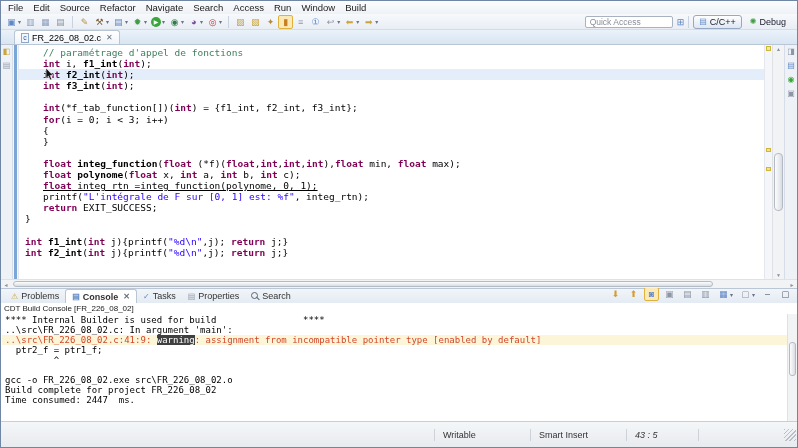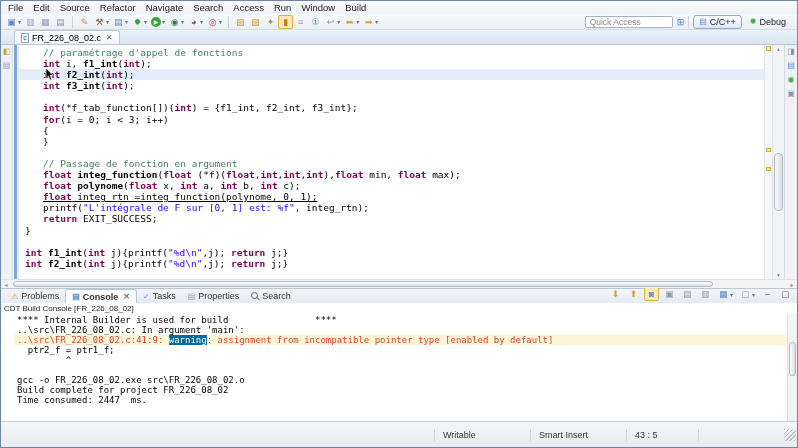--- a/index.html
+++ b/index.html
@@ -75,33 +75,33 @@
   .ctabs { display:flex; align-items:flex-end; }
   .ctab { height:14px; display:inline-flex; align-items:center; gap:3px; padding:0 6px; color:#333; }
   .ctab.active { background:#fff; border:1px solid #b9c6d6; border-bottom:none; border-radius:3px 3px 0 0; font-weight:bold; }
   .ctab-icon { font-size:8px; }
   .mag-icon { position:relative; width:8px; height:8px; display:inline-block; }
   .mag-icon::before { content:""; position:absolute; left:0; top:0; width:5px; height:5px; border:1px solid #5b6472; border-radius:50%; }
   .mag-icon::after { content:""; position:absolute; left:5px; top:6px; width:4px; height:1px; background:#5b6472; transform:rotate(45deg); }
   .ctab-tools { margin-left:auto; display:flex; align-items:center; gap:3px; padding-right:4px; padding-bottom:2px; font-size:8px; }
   .ctool { display:inline-flex; align-items:center; }
   .console-title { height:11px; flex:0 0 11px; font-size:8px; color:#222; background:#fff; padding:1px 3px 0 3px; white-space:nowrap; }
-  .console-body { flex:0 0 107px; height:107px; background:#fff; font-family:"DejaVu Sans Mono", monospace; font-size:9px; position:relative; overflow:hidden; padding:1px 0 0 16px; }
+  .console-body { flex:0 0 107px; height:107px; background:#fff; font-family:"DejaVu Sans Mono", monospace; font-size:9px; position:relative; overflow:hidden; padding:1px 0 0 4px; }
   .con-line { height:10px; line-height:10px; white-space:pre; color:#000; }
   .con-line.warn { background:#fdf5d8; margin-left:-3px; padding-left:3px; }
   .cs-err { color:#d2472b; }
-  .cs-sel { background:#0369a1; color:#fff; }
+  .cs-sel { background:#404040; color:#fff; }
   .cvscroll { position:absolute; right:0; top:0; bottom:0; width:10px; background:#f2f3f5; border-left:1px solid #dfe1e5; }
   .cvthumb { position:absolute; left:1px; top:28px; width:7px; height:34px; background:linear-gradient(90deg,#fdfdfd,#d9dde3); border:1px solid #b4bac4; border-radius:3px; }
 
   
   .statusbar { flex:1; min-height:17px; background:linear-gradient(#f4f6f8,#e8ebef); border-top:1px solid #c9cdd4; display:flex; align-items:center; font-size:9px; color:#333; }
   .sb-spacer { flex:1; }
   .sb-cell { width:96px; padding:0 8px; border-left:1px solid #cdd1d8; height:12px; line-height:12px; white-space:nowrap; }
-  .sb-cell.narrow { width:72px; }
+  .sb-cell.narrow { width:72px;font-style:italic; }
   .sb-tail { width:86px; border-left:1px solid #cdd1d8; height:12px; }
   .grip { width:12px; height:12px; margin-right:1px; background:repeating-linear-gradient(135deg,#b9bfc9 0 1px,transparent 1px 3px); }
 </style>
 </head>
 <body>
 
 <div class="win">
 
 
   <div class="menubar">
@@ -233,21 +233,20 @@
       <div class="code-line" style="padding-left: 24px;"><span class="tk-cm">// paramétrage d'appel de fonctions</span></div>
         <div class="code-line" style="padding-left: 24px;"><span class="tk-kw">int</span><span class="tk-pl"> i, </span><span class="tk-fn">f1_int</span><span class="tk-pl">(</span><span class="tk-kw">int</span><span class="tk-pl">);</span></div>
         <div class="code-line current" style="padding-left: 24px;"><span class="tk-kw">int</span><span class="tk-pl"> </span><span class="tk-fn">f2_int</span><span class="tk-pl">(</span><span class="tk-kw">int</span><span class="tk-pl">);</span></div>
         <div class="code-line" style="padding-left: 24px;"><span class="tk-kw">int</span><span class="tk-pl"> </span><span class="tk-fn">f3_int</span><span class="tk-pl">(</span><span class="tk-kw">int</span><span class="tk-pl">);</span></div>
         <div class="code-line" style="padding-left: 24px;"></div>
         <div class="code-line" style="padding-left: 24px;"><span class="tk-kw">int</span><span class="tk-pl">(*f_tab_function[])(</span><span class="tk-kw">int</span><span class="tk-pl">) = {f1_int, f2_int, f3_int};</span></div>
         <div class="code-line" style="padding-left: 24px;"><span class="tk-kw">for</span><span class="tk-pl">(i = 0; i &lt; 3; i++)</span></div>
         <div class="code-line" style="padding-left: 24px;"><span class="tk-pl">{</span></div>
         <div class="code-line" style="padding-left: 24px;"><span class="tk-pl">}</span></div>
         <div class="code-line" style="padding-left: 24px;"></div>
-        <div class="code-line" style="padding-left: 24px;"><span class="tk-cm">// Passage de fonction en argument</span></div>
         <div class="code-line" style="padding-left: 24px;"><span class="tk-kw">float</span><span class="tk-pl"> </span><span class="tk-fn">integ_function</span><span class="tk-pl">(</span><span class="tk-kw">float</span><span class="tk-pl"> (*f)(</span><span class="tk-kw">float</span><span class="tk-pl">,</span><span class="tk-kw">int</span><span class="tk-pl">,</span><span class="tk-kw">int</span><span class="tk-pl">,</span><span class="tk-kw">int</span><span class="tk-pl">),</span><span class="tk-kw">float</span><span class="tk-pl"> min, </span><span class="tk-kw">float</span><span class="tk-pl"> max);</span></div>
         <div class="code-line" style="padding-left: 24px;"><span class="tk-kw">float</span><span class="tk-pl"> </span><span class="tk-fn">polynome</span><span class="tk-pl">(</span><span class="tk-kw">float</span><span class="tk-pl"> x, </span><span class="tk-kw">int</span><span class="tk-pl"> a, </span><span class="tk-kw">int</span><span class="tk-pl"> b, </span><span class="tk-kw">int</span><span class="tk-pl"> c);</span></div>
         <div class="code-line" style="padding-left: 24px; text-decoration: underline;"><span class="tk-kw">float</span><span class="tk-pl"> integ_rtn =integ_function(polynome, 0, 1);</span></div>
         <div class="code-line" style="padding-left: 24px;"><span class="tk-pl">printf(</span><span class="tk-st">"L'intégrale de F sur [0, 1] est: %f"</span><span class="tk-pl">, integ_rtn);</span></div>
         <div class="code-line" style="padding-left: 24px;"><span class="tk-kw">return</span><span class="tk-pl"> EXIT_SUCCESS;</span></div>
         <div class="code-line" style="padding-left: 6px;"><span class="tk-pl">}</span></div>
         <div class="code-line" style="padding-left: 6px;"></div>
         <div class="code-line" style="padding-left: 6px;"><span class="tk-kw">int</span><span class="tk-pl"> </span><span class="tk-fn">f1_int</span><span class="tk-pl">(</span><span class="tk-kw">int</span><span class="tk-pl"> j){printf(</span><span class="tk-st">"%d\n"</span><span class="tk-pl">,j); </span><span class="tk-kw">return</span><span class="tk-pl"> j;}</span></div>
         <div class="code-line" style="padding-left: 6px;"><span class="tk-kw">int</span><span class="tk-pl"> </span><span class="tk-fn">f2_int</span><span class="tk-pl">(</span><span class="tk-kw">int</span><span class="tk-pl"> j){printf(</span><span class="tk-st">"%d\n"</span><span class="tk-pl">,j); </span><span class="tk-kw">return</span><span class="tk-pl"> j;}</span></div>
         <span class="mouse-cursor">

